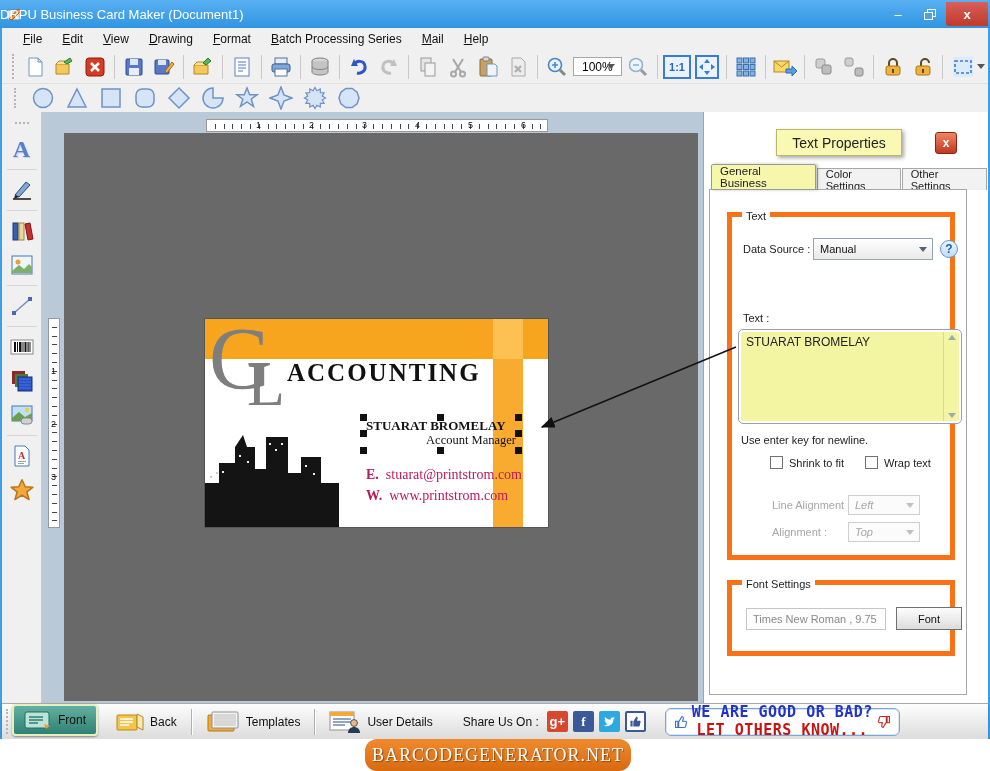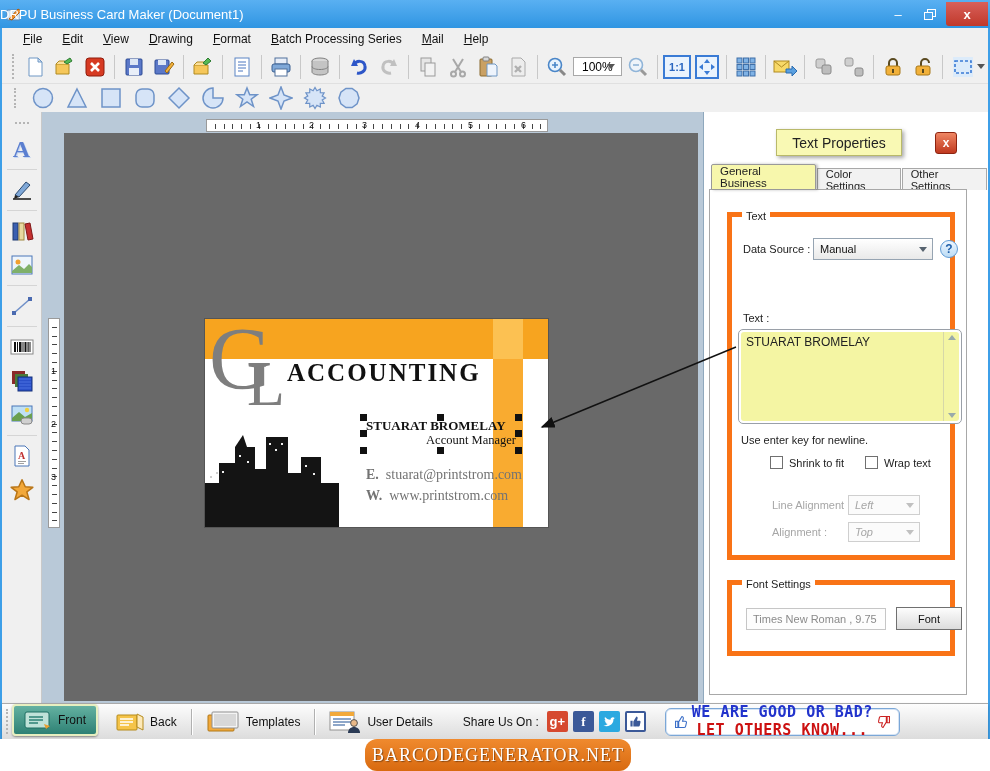--- a/index.html
+++ b/index.html
@@ -62,21 +62,21 @@
           box-shadow:0 0 0 1px #555; overflow:hidden;
           font-family:"Liberation Serif","DejaVu Serif",serif; }
   .card-band { position:absolute; left:0; top:0; width:100%; height:40px; background:#f7a41f; }
   .card-stripe { position:absolute; left:288px; top:0; bottom:0; width:30px; background:#f9ab30; }
   .card-overlap { position:absolute; left:288px; top:0; width:30px; height:40px; background:#fcc152; }
   .logo-g { position:absolute; left:4px; top:-4px; font-size:88px; color:#7e7e7e; line-height:1; }
   .logo-l { position:absolute; left:42px; top:34px; font-size:62px; color:#7e7e7e; line-height:1; }
   .card-company { position:absolute; left:82px; top:40px; font-size:25px; font-weight:bold; color:#111; letter-spacing:2px; }
   .card-name { position:absolute; left:161px; top:99px; width:150px; font-size:13px; font-weight:bold; color:#111; white-space:nowrap; }
   .card-job { position:absolute; left:161px; top:114px; width:150px; font-size:12.5px; color:#111; text-align:right; }
-  .card-line { position:absolute; left:161px; font-size:14px; color:#737373; white-space:nowrap; }
+  .card-line { position:absolute; left:161px; font-size:14px; color:#be185d; white-space:nowrap; }
   .card-line b { margin-right:7px; }
   .bld { position:absolute; left:0; bottom:0; }
   .handles { position:absolute; left:155px; top:95px; width:162px; height:40px; }
   .hd { position:absolute; width:7px; height:7px; background:#111; }
 
   
   .panel { position:absolute; left:703px; top:112px; width:285px; height:591px; background:#fff;
            border-left:1px solid #8fa8bd; }
   .panel-title { position:absolute; left:72px; top:17px; width:126px; height:27px; background:#f9f9b4;
                  border:1px solid #b9b96a; box-shadow:2px 2px 4px rgba(0,0,0,.35); display:flex;

